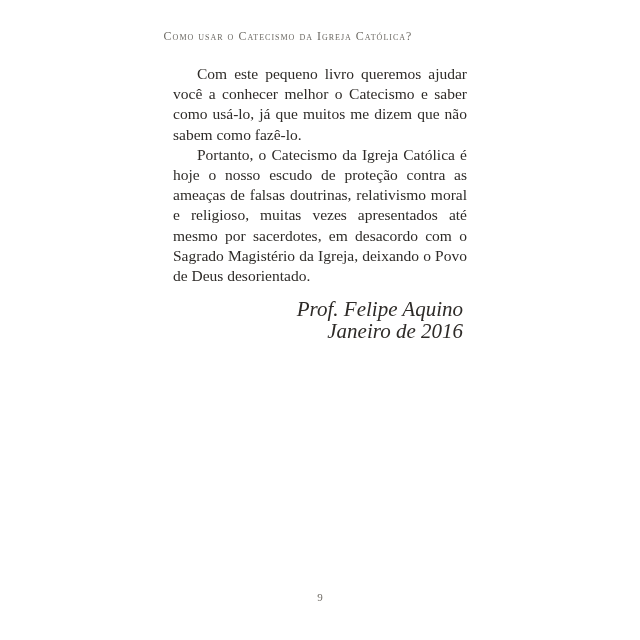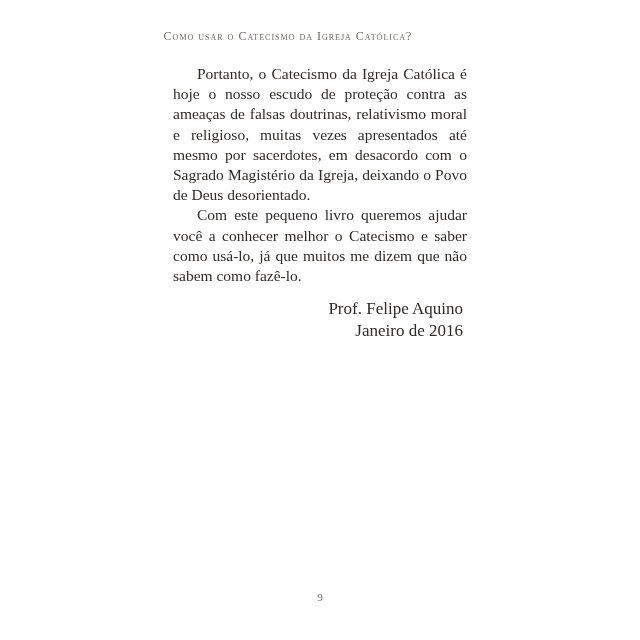--- a/index.html
+++ b/index.html
@@ -40,21 +40,22 @@
     font-size:15.5px;
     line-height:20.2px;
     text-align:justify;
     text-indent:24px;
     hyphens:none;
     color:var(--body-text);
   }
   .signature{
     margin-top:12px;
     text-align:right;
-    font-size:17px;
+    font-style:italic;
+    font-size:21px;
     line-height:22px;
     color:var(--body-text);
   }
   .signature div{ padding-right:4px; }
   .page-number{
     position:absolute;
     top:591px; left:0; width:640px;
     text-align:center;
     font-size:11px;
     color:var(--folio-text);
@@ -62,22 +63,22 @@
 </style>
 </head>
 <body>
 
 <div class="page">
 
   <div class="running-head">Como usar o Catecismo da Igreja Católica?</div>
 
   <div class="text-block" id="text-block">
 
-    <p class="para">Portanto, o Catecismo da Igreja Católica é hoje o nosso escudo de proteção contra as ameaças de falsas doutrinas, relativismo moral e religioso, muitas vezes apresentados até mesmo por sacerdotes, em desacordo com o Sagrado Magistério da Igreja, deixando o Povo de Deus desorientado.</p>
-      <p class="para">Com este pequeno livro queremos ajudar você a conhecer melhor o Catecismo e saber como usá-lo, já que muitos me dizem que não sabem como fazê-lo.</p>
+    <p class="para">Com este pequeno livro queremos ajudar você a conhecer melhor o Catecismo e saber como usá-lo, já que muitos me dizem que não sabem como fazê-lo.</p>
+      <p class="para">Portanto, o Catecismo da Igreja Católica é hoje o nosso escudo de proteção contra as ameaças de falsas doutrinas, relativismo moral e religioso, muitas vezes apresentados até mesmo por sacerdotes, em desacordo com o Sagrado Magistério da Igreja, deixando o Povo de Deus desorientado.</p>
       <div class="signature" id="signature">
 
     <div>Prof. Felipe Aquino</div>
         <div>Janeiro de 2016</div>
       </div>
   </div>
 
   <div class="page-number">9</div>
 
 </div>

